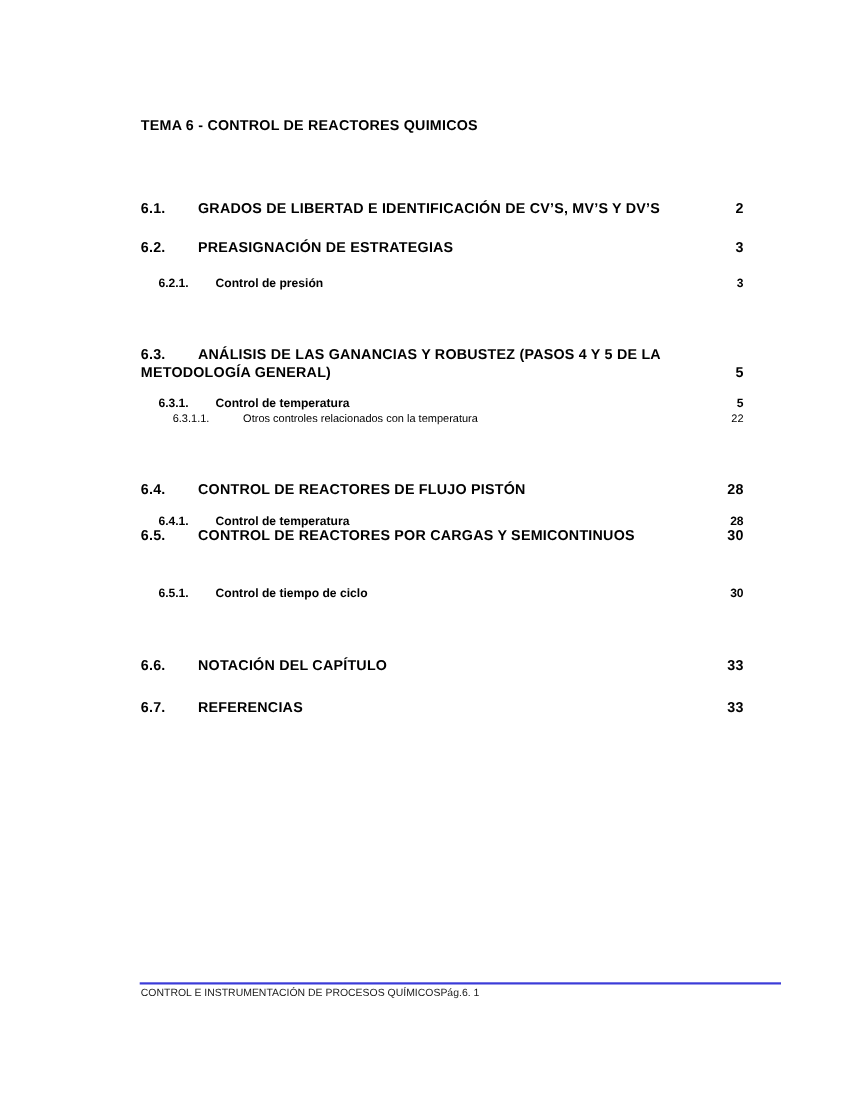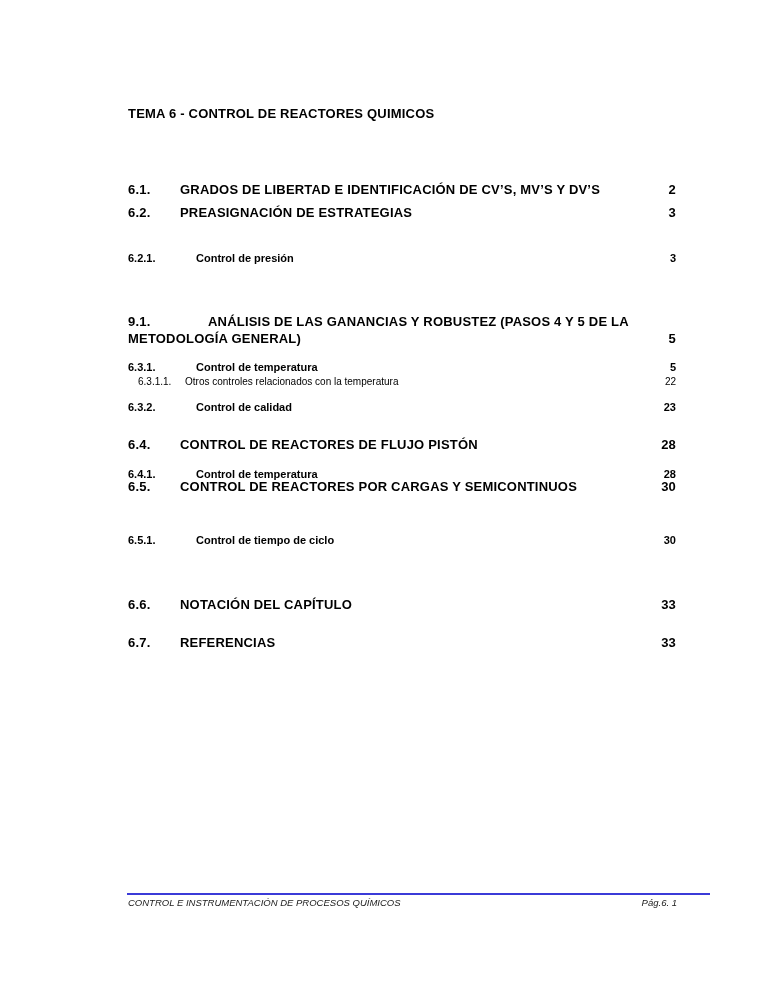--- a/index.html
+++ b/index.html
@@ -24,94 +24,88 @@
     white-space: pre;
   }
   .toc { position: absolute; inset: 0; }
   .entry {
     position: absolute;
     left: 128px;
     right: 92px;
   }
   .entry .num { display: inline-block; vertical-align: top; }
   .entry .ttl { white-space: pre; text-align: right; }
-  .entry.wrap .ttl { white-space: pre-wrap; margin-left: 28px; }
+  .entry.wrap .ttl { white-space: pre-wrap; }
   .entry .pg { position: absolute; right: 0; bottom: 0; }
   .l1 { font-size: 13px; line-height: 17px; font-weight: bold; letter-spacing: 0.2px; }
   .l1 .num { width: 52px; }
   .l2 { font-size: 11px; line-height: 13px; font-weight: bold; }
-  .l2 .num { width: 68px; }
+  .l2 .num { width: 52px; margin-left: 16px; }
   .l3 { font-size: 10px; line-height: 12px; font-weight: normal; padding-left: 10px; }
-  .l3 .num { width: 47px; }
+  .l3 .num { width: 64px; margin-left: 19px; }
   .footer-rule {
     position: absolute;
     left: 127px;
     top: 893px;
     width: 583px;
     height: 2px;
     background: var(--accent);
   }
   .footer {
     position: absolute;
     left: 128px;
     right: 91px;
     top: 897px;
     display: flex;
-    justify-content: space-between;
     font-size: 9.5px;
     line-height: 12px;
-    font-style: italic;
     color: #1a1a1a;
   }
   .footer span { white-space: pre; }
 </style>
 </head>
 <body>
 
 <div class="page">
 
   <div class="doc-title">TEMA 6 - CONTROL DE REACTORES QUIMICOS</div>
 
   <div class="toc">
 
     <div class="entry l1" style="top:181px">
       <span class="num">6.1.</span><span class="ttl">GRADOS DE LIBERTAD E IDENTIFICACIÓN DE CV’S, MV’S Y DV’S</span>
       <span class="pg">2</span>
     </div>
 
-    <div class="entry l1" style="top:204px">
+    <div class="entry l1" style="top:216px">
       <span class="num">6.2.</span><span class="ttl">PREASIGNACIÓN DE ESTRATEGIAS</span>
       <span class="pg">3</span>
     </div>
 
     <div class="entry l2" style="top:252px">
       <span class="num">6.2.1.</span><span class="ttl">Control de presión</span>
       <span class="pg">3</span>
     </div>
 
 
     <div class="entry l1 wrap" style="top:313px">
-      <span class="num">9.1.</span><span class="ttl">ANÁLISIS DE LAS GANANCIAS Y ROBUSTEZ (PASOS 4 Y 5 DE LA METODOLOGÍA GENERAL)</span>
+      <span class="num">6.3.</span><span class="ttl">ANÁLISIS DE LAS GANANCIAS Y ROBUSTEZ (PASOS 4 Y 5 DE LA METODOLOGÍA GENERAL)</span>
       <span class="pg">5</span>
     </div>
 
     <div class="entry l2" style="top:361px">
       <span class="num">6.3.1.</span><span class="ttl">Control de temperatura</span>
       <span class="pg">5</span>
     </div>
 
     <div class="entry l3" style="top:376px">
       <span class="num">6.3.1.1.</span><span class="ttl">Otros controles relacionados con la temperatura</span>
       <span class="pg">22</span>
     </div>
 
-    <div class="entry l2" style="top:401px">
-      <span class="num">6.3.2.</span><span class="ttl">Control de calidad</span>
-      <span class="pg">23</span>
-    </div>
 
     <div class="entry l1" style="top:436px">
       <span class="num">6.4.</span><span class="ttl">CONTROL DE REACTORES DE FLUJO PISTÓN</span>
       <span class="pg">28</span>
     </div>
 
     <div class="entry l2" style="top:468px">
       <span class="num">6.4.1.</span><span class="ttl">Control de temperatura</span>
       <span class="pg">28</span>
     </div>

